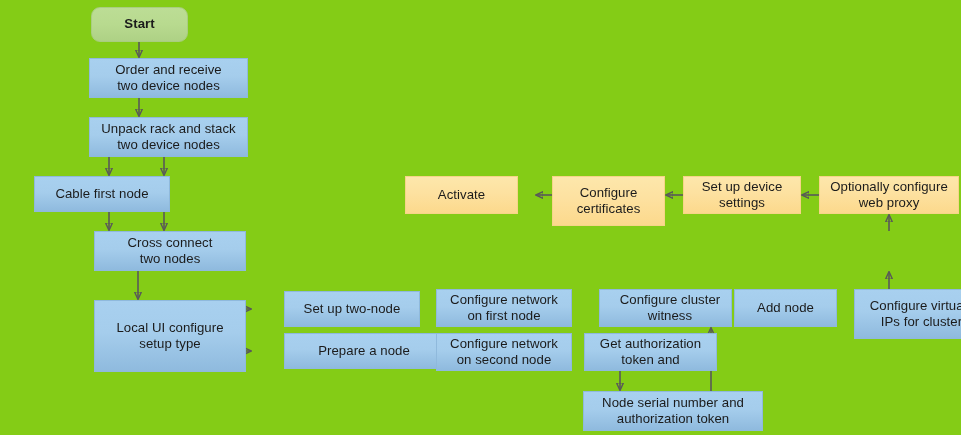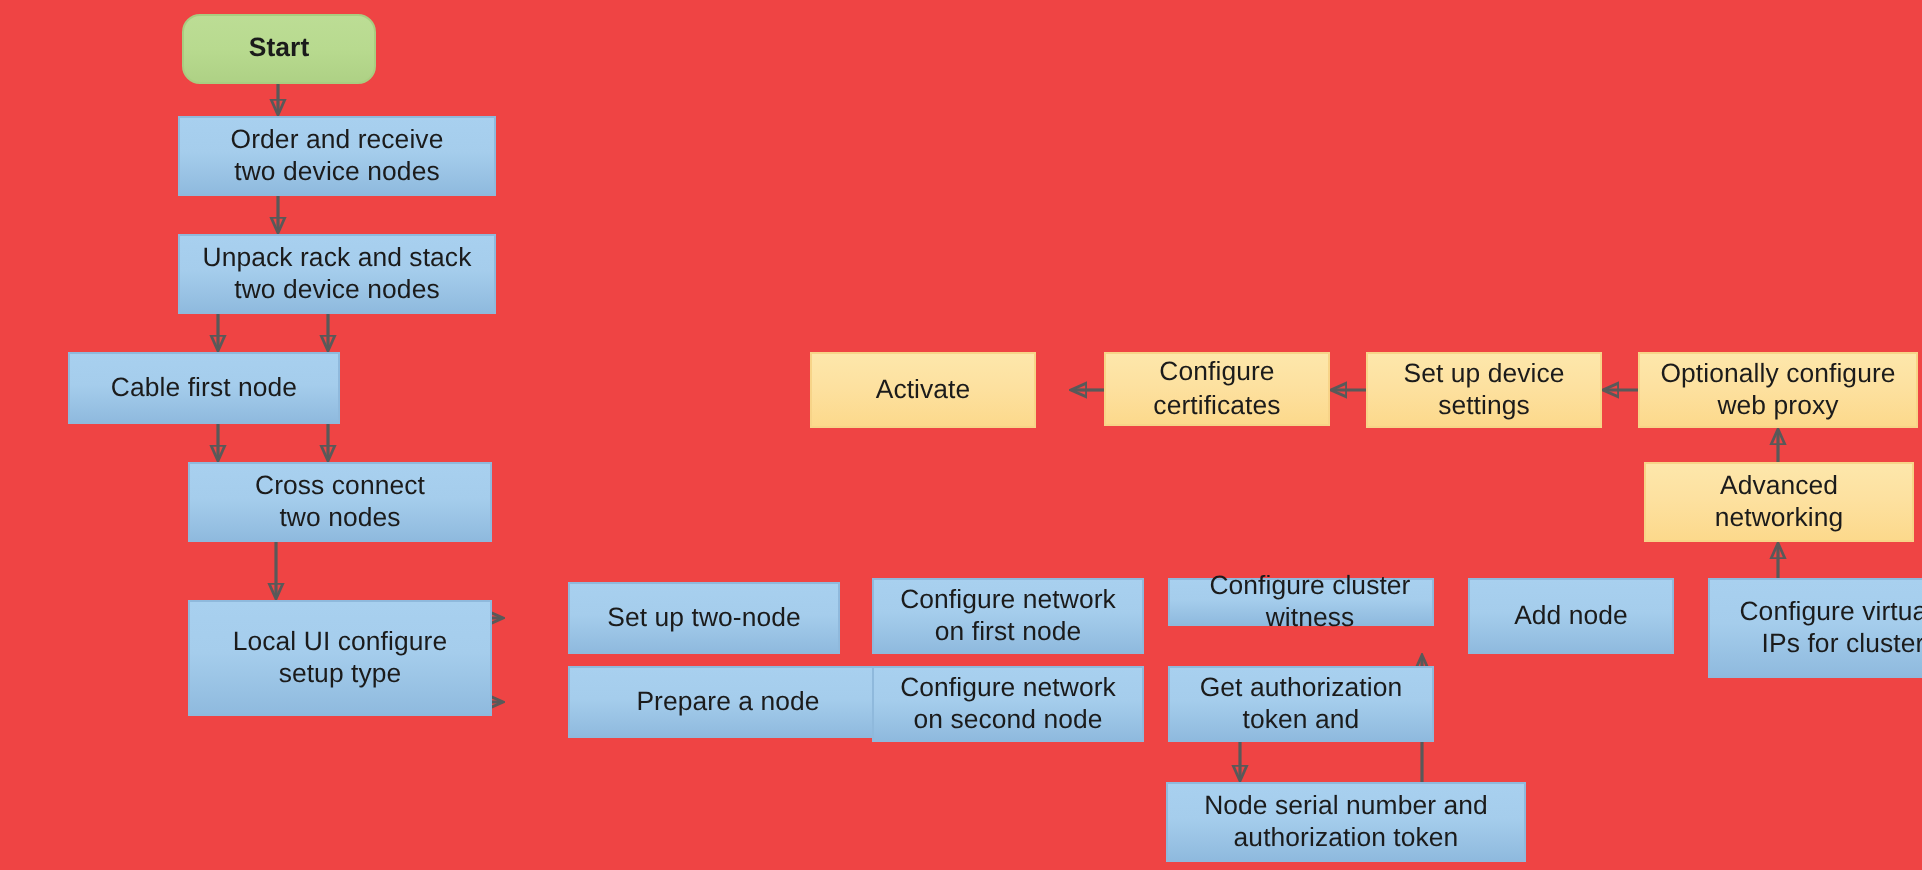--- a/index.html
+++ b/index.html
@@ -8,21 +8,21 @@
     padding: 0;
     background: #ffffff;
   }
   body {
     font-family: "Liberation Sans", sans-serif;
   }
   #diagram {
     position: relative;
     width: 961px;
     height: 435px;
-    background: #ef4444;
+    background: #84cc16;
     overflow: hidden;
   }
   .node {
     position: absolute;
     box-sizing: border-box;
     display: flex;
     align-items: center;
     justify-content: center;
     text-align: center;
     color: #1b1b1b;
@@ -148,53 +148,51 @@
 
   <div class="node node-blue" style="left:57px; top:117px; width:159px; height:40px;">Unpack rack and stack
 two device nodes</div>
 
   <div class="node node-blue" style="left:2px; top:176px; width:136px; height:36px;">Cable first node</div>
 
 
   <div class="node node-blue" style="left:62px; top:231px; width:152px; height:40px;">Cross connect
 two nodes</div>
 
-  <div class="node node-blue" style="left:62px; top:300px; width:152px; height:58px;">Local UI configure
+  <div class="node node-blue" style="left:62px; top:300px; width:152px; height:72px;">Local UI configure
 setup type</div>
 
   <div class="node node-blue" style="left:252px; top:291px; width:136px; height:36px;">Set up two-node</div>
 
   <div class="node node-blue" style="left:252px; top:333px; width:160px; height:36px;">Prepare a node</div>
 
   <div class="node node-blue" style="left:404px; top:289px; width:136px; height:38px;">Configure network
 on first node</div>
 
   <div class="node node-blue" style="left:404px; top:333px; width:136px; height:38px;">Configure network
 on second node</div>
 
-  <div class="node node-blue" style="left:552px; top:289px; width:133px; height:24px;padding-left:12px;">Configure cluster
+  <div class="node node-blue" style="left:567px; top:289px; width:133px; height:38px;padding-left:12px;">Configure cluster
 witness</div>
 
   <div class="node node-blue" style="left:552px; top:333px; width:133px; height:38px;">Get authorization
 token and</div>
 
   <div class="node node-blue" style="left:551px; top:391px; width:180px; height:40px;">Node serial number and
 authorization token</div>
 
   <div class="node node-blue" style="left:702px; top:289px; width:103px; height:38px;">Add node</div>
 
   <div class="node node-blue" style="left:822px; top:289px; width:135px; height:50px;">Configure virtuals
 IPs for cluster</div>
 
-  <div class="node node-yellow" style="left:822px; top:231px; width:135px; height:40px;">Advanced
-networking</div>
 
   <div class="node node-yellow" style="left:819px; top:176px; width:140px; height:38px;">Optionally configure
 web proxy</div>
 
   <div class="node node-yellow" style="left:683px; top:176px; width:118px; height:38px;">Set up device
 settings</div>
 
-  <div class="node node-yellow" style="left:552px; top:176px; width:113px; height:37px;">Configure
+  <div class="node node-yellow" style="left:552px; top:176px; width:113px; height:50px;">Configure
 certificates</div>
 
   <div class="node node-yellow" style="left:405px; top:176px; width:113px; height:38px;">Activate</div>
 </div>
 
 </body></html>

